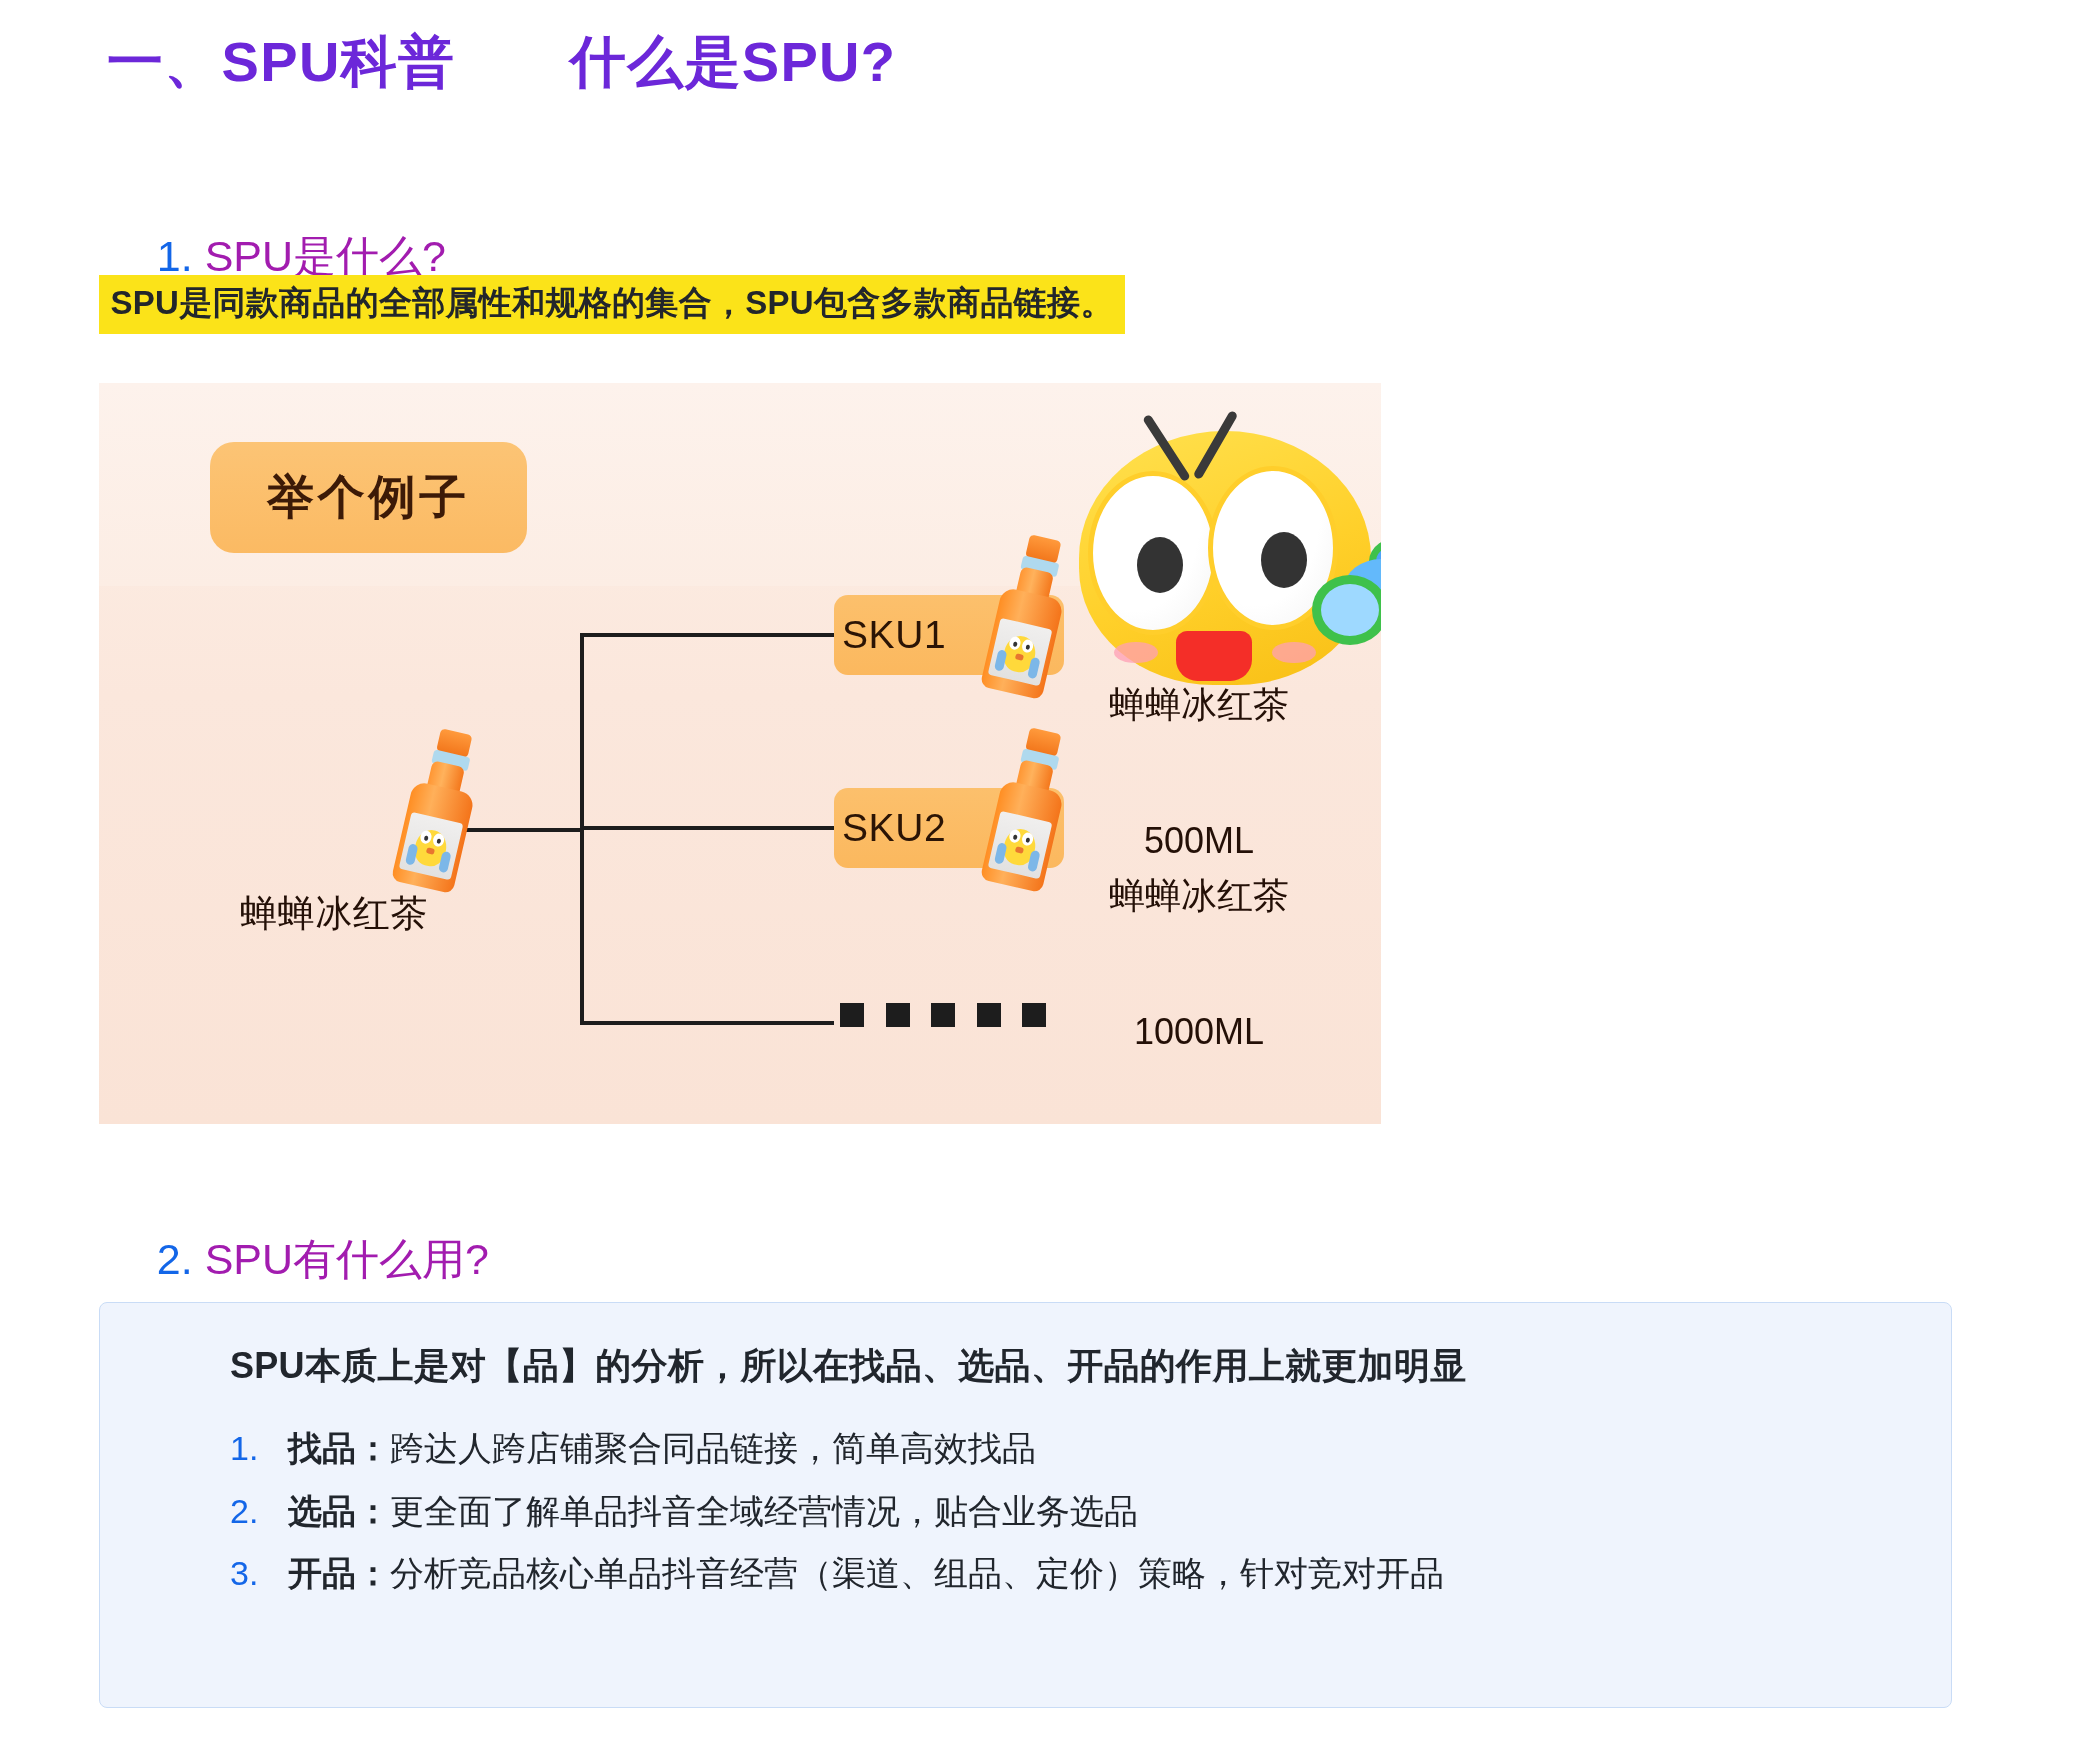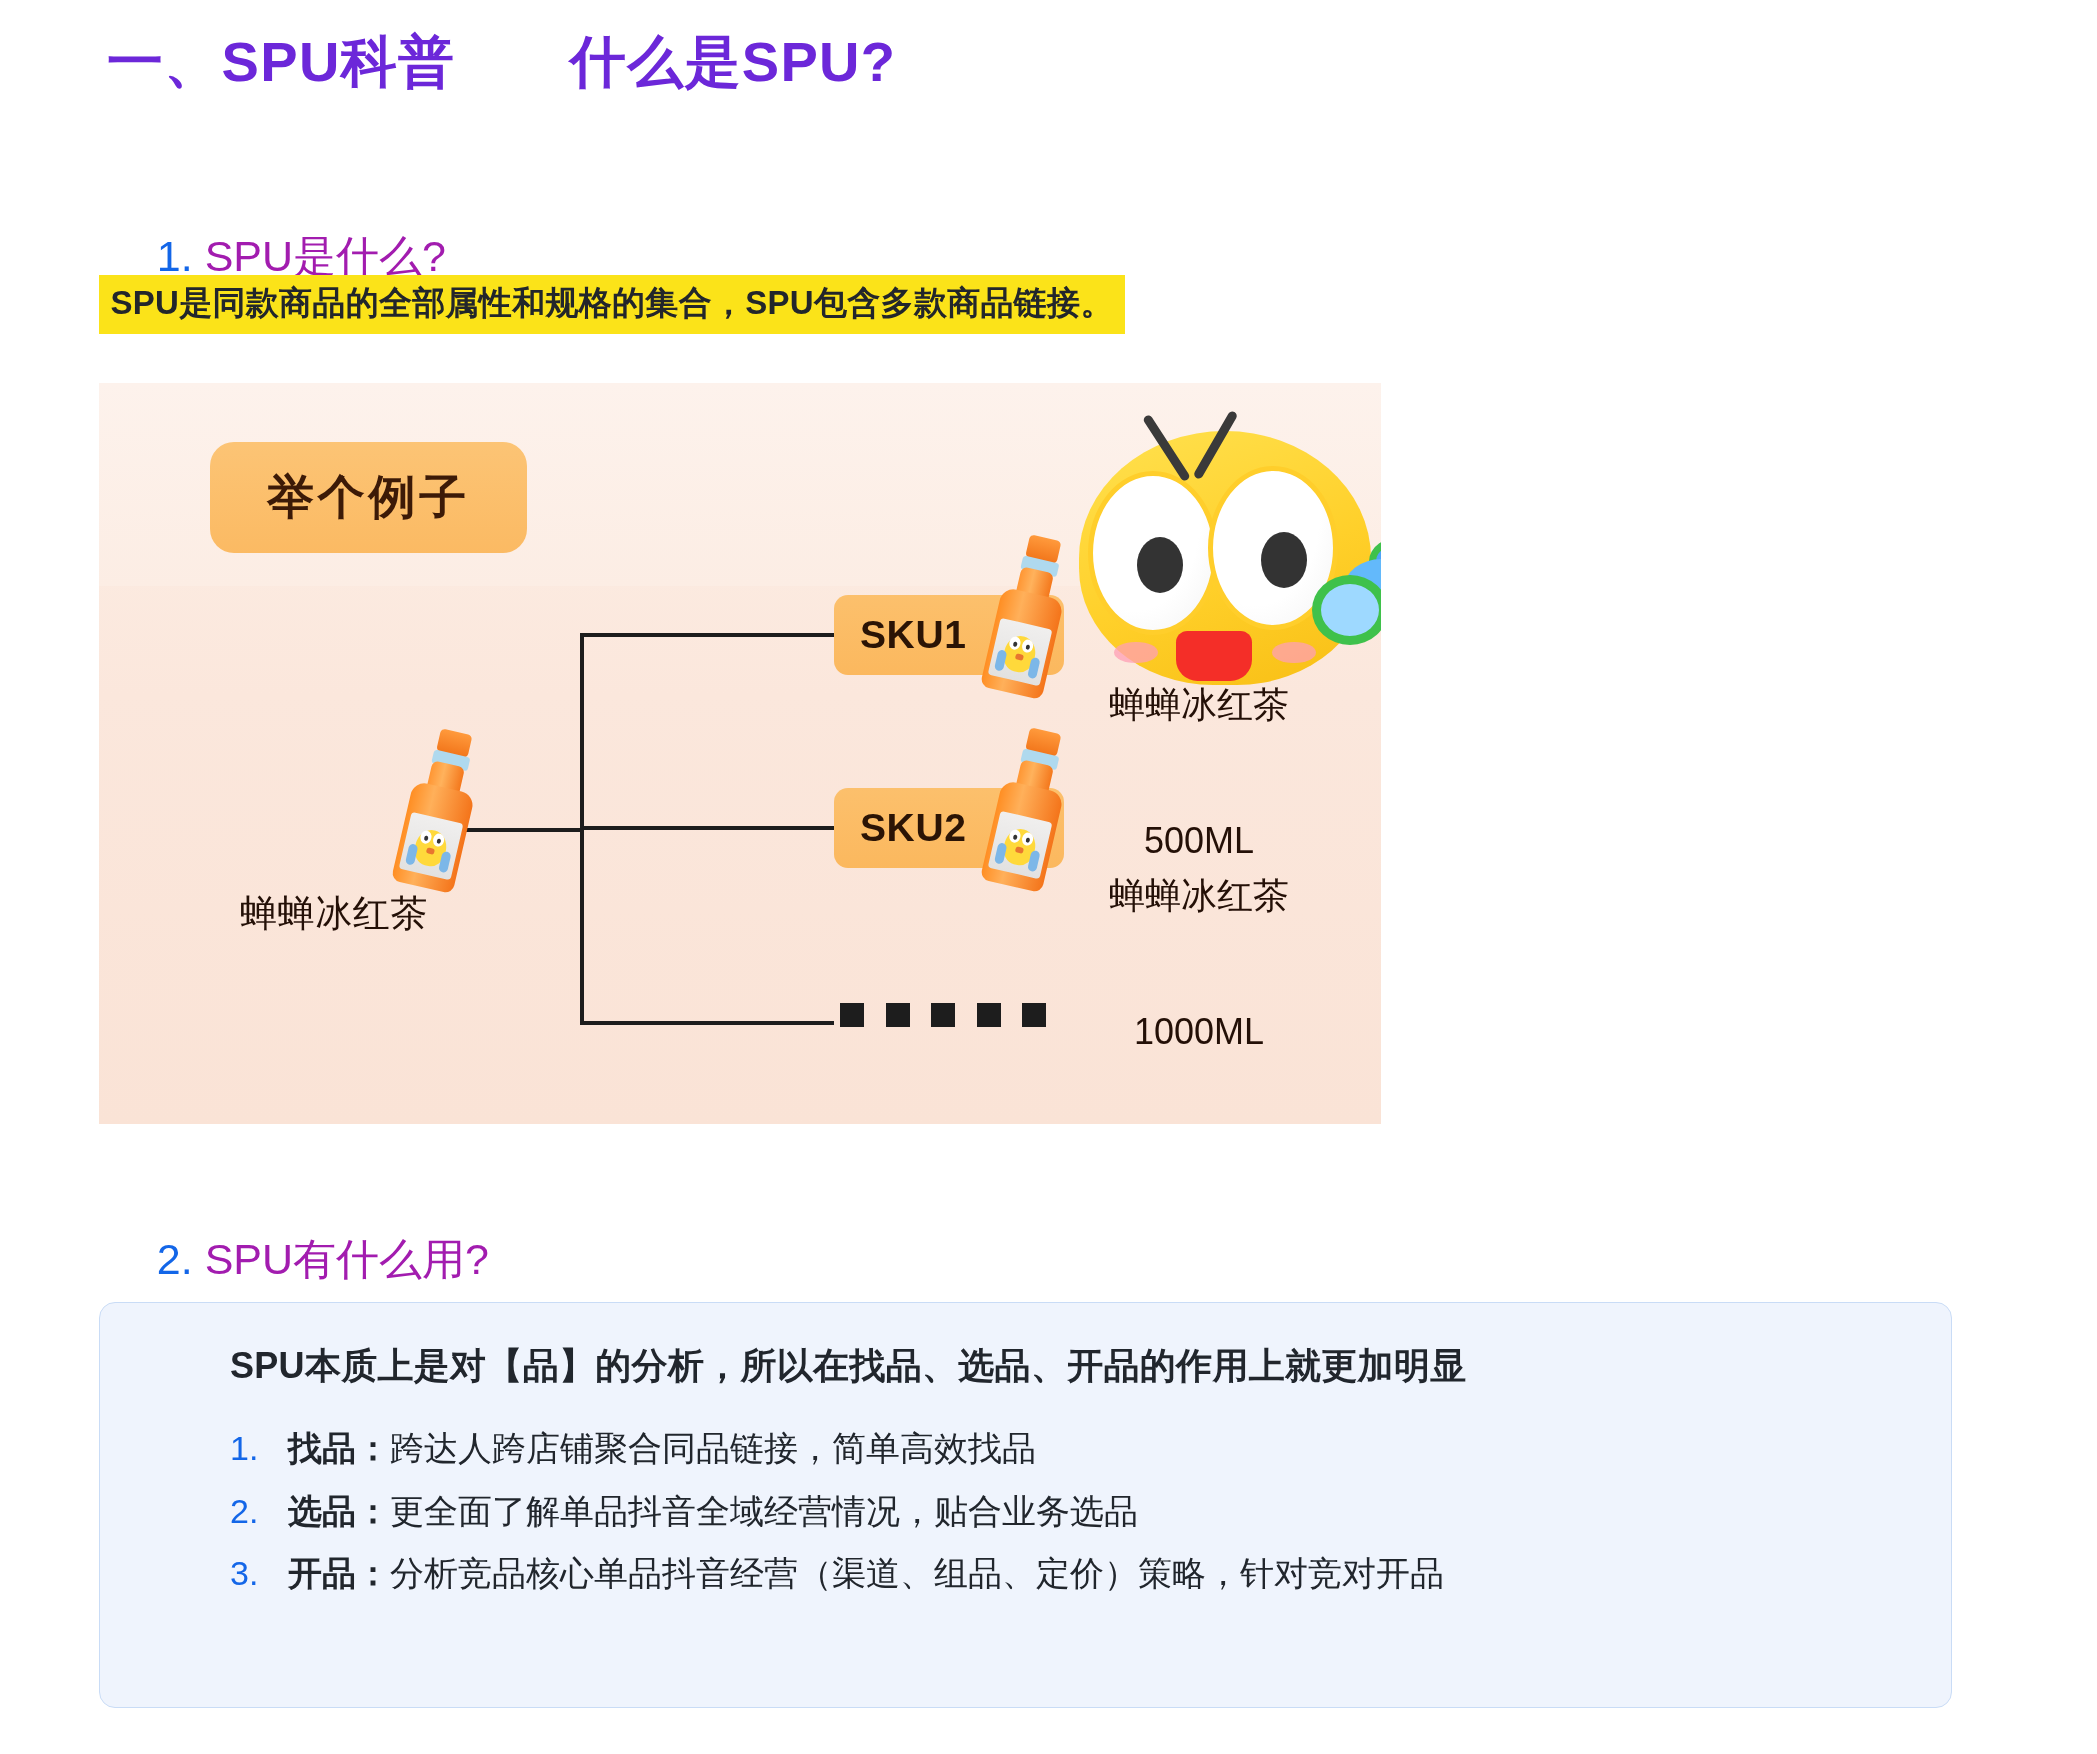--- a/index.html
+++ b/index.html
@@ -88,22 +88,22 @@
   .s3{left:3.8px;top:39px;width:76px;height:70px;background:#9ED9FF;border:9px solid #3FC14B;box-sizing:border-box;}
 
   
   .tree{position:absolute;left:0;top:190px;width:100%;height:551px;}
   .node{
     position:absolute;border-radius:14px;
     background:linear-gradient(180deg,#FCC06C 0%,#FBB85E 100%);
     display:flex;align-items:center;
   }
   .node .ntext{
-    font-size:39px;font-weight:700;color:#2b1405;letter-spacing:0.6px;
-    padding-left:18px;white-space:nowrap;margin-left:8px;
+    font-size:39px;font-weight:400;color:#2b1405;letter-spacing:0.6px;
+    padding-left:8px;white-space:nowrap;
   }
   #node-spu{left:141px;top:217px;width:222px;height:80px;}
   #node-sku1{left:735px;top:22px;width:230px;height:80px;}
   #node-sku2{left:735px;top:215px;width:230px;height:80px;}
 
   
   .bottle{position:absolute;width:71px;height:159px;transform:rotate(13deg);}
   .b-cap{position:absolute;left:19px;top:0;width:32px;height:23px;background:linear-gradient(180deg,#FF9A3C 0%,#F2761B 100%);border-radius:4.4px;}
   .b-ring{position:absolute;left:16.5px;top:21.6px;width:37px;height:14px;background:#AFD9EE;border-radius:3.2px;}
   .b-neck{position:absolute;left:18.4px;top:33px;width:33px;height:30.5px;background:linear-gradient(90deg,#FF9633 0%,#FFB25C 40%,#F4781C 100%);border-radius:6.3px 6.3px 0 0;}
@@ -142,21 +142,21 @@
   #ln-h-1{left:481px;top:60px;width:254px;height:4.4px;}
   #ln-h-2{left:481px;top:253px;width:254px;height:4.4px;}
   #ln-h-3{left:481px;top:448px;width:254px;height:4.4px;}
 
   .dots{position:absolute;left:741px;top:430px;display:flex;gap:21.6px;}
   .dot{width:24px;height:24px;background:#1d1d1d;}
 
   
   .infobox{
     position:absolute;left:99px;top:1302px;width:1853px;height:406px;
-    border:1.9px solid #C9DCF6;border-radius:16px;background:#EFF4FD;box-sizing:border-box;
+    border:1.9px solid #C9DCF6;border-radius:8px;background:#EFF4FD;box-sizing:border-box;
   }
   .ib-title{
     position:absolute;left:130px;top:39px;
     font-size:36px;font-weight:700;color:#21262d;letter-spacing:0.3px;white-space:pre;
   }
   .ib-list{position:absolute;left:130px;top:124px;width:1675px;}
   .ib-item{
     display:flex;align-items:baseline;margin-bottom:19px;
     font-size:34px;color:#21262d;line-height:1.28;white-space:pre;
   }

